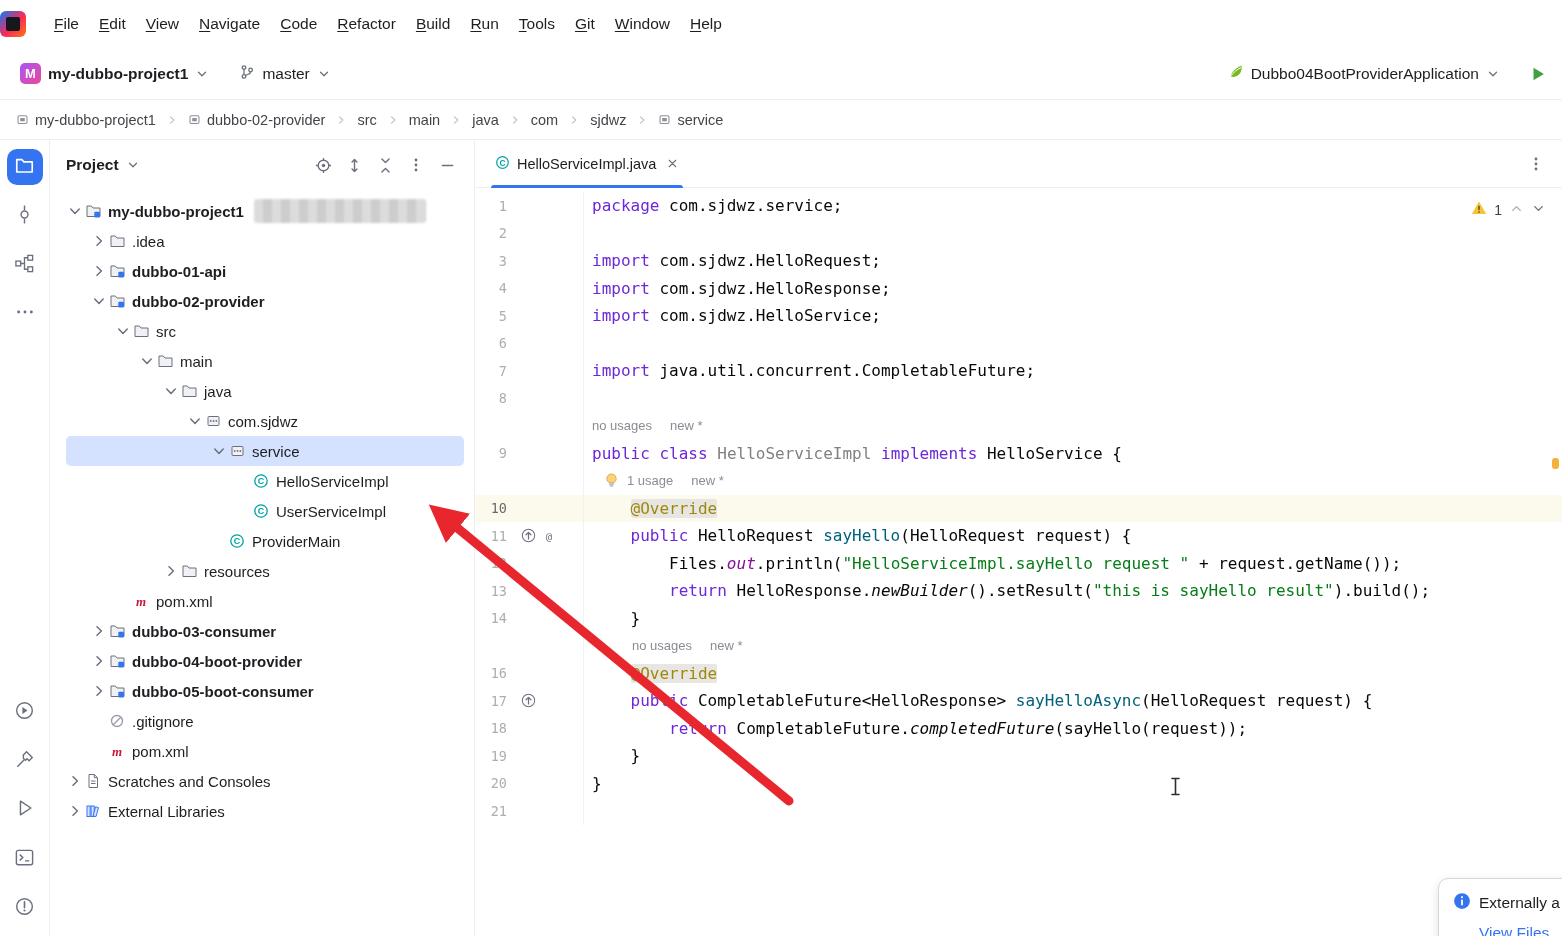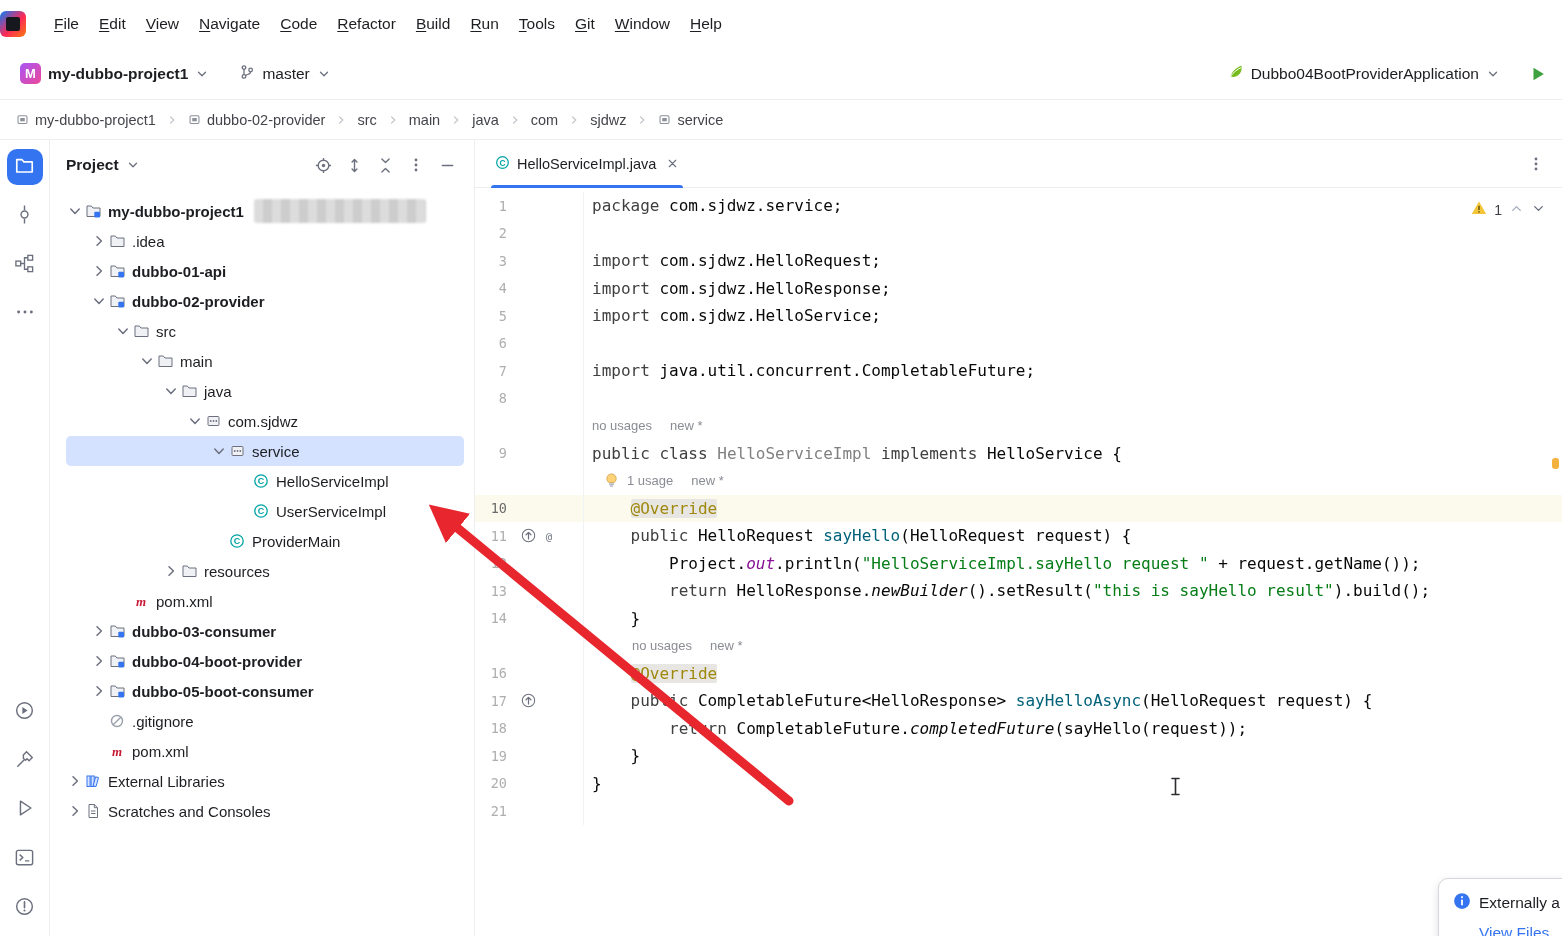--- a/index.html
+++ b/index.html
@@ -74,21 +74,21 @@
               font-family:"DejaVu Sans Mono",monospace; font-size:16px; white-space:pre; color:#080808; }
   .code-row.current { background:#FCFAED; }
   .ln { width:40px; flex:none; text-align:right; padding-right:8px; color:#AEAEAE; font-size:13.5px; }
   .current .ln { color:#6b6b6b; }
   .gut { width:68px; flex:none; display:flex; align-items:center; gap:6px; padding-left:6px; height:100%; }
   .gicon { display:inline-flex; align-items:center; }
   .ctext { flex:1; padding-left:8px; display:flex; align-items:center; height:100%;
            border-left:1px solid #F1F2F4; min-width:0; }
   .bulb { display:inline-flex; }
 
-  .tk-k  { color:#404040; }
+  .tk-k  { color:#6d28d9; }
   .tk-p  { color:#080808; }
   .tk-s  { color:#067D17; }
   .tk-f  { color:#871094; font-style:italic; }
   .tk-st { font-style:italic; }
   .tk-m  { color:#00627A; }
   .tk-cls{ color:#808080; }
   .tk-ann{ color:#9E880D; background:#E8E6E2; border-radius:2px; }
   .tk-h, .tk-hg { color:#8A8C93; font-family:"Liberation Sans",sans-serif; font-size:13px; }
   .tk-hg { margin-left:18px; }
 
@@ -607,41 +607,41 @@
             <span class="tlabel">pom.xml</span>
           </div>
           <div class="trow" style="padding-left: 0px;">
             <span class="chev">
               <svg width="16" height="16" viewBox="0 0 16 16">
                 <path d="M6 3.8 10.4 8 6 12.2" fill="none" stroke="#6C707E" stroke-width="1.5" stroke-linecap="round" stroke-linejoin="round"></path>
               </svg>
             </span>
             <span class="ticon">
               <svg width="16" height="16" viewBox="0 0 16 16">
+                <path d="M4 1.5h5.3L12.5 4.7V14.5H4z" fill="#fff" stroke="#6C707E"></path>
+                <path d="M9.3 1.5v3.2h3.2" fill="none" stroke="#6C707E"></path>
+                <path d="M6 8h4.5M6 10.5h4.5" stroke="#6C707E" stroke-width="1"></path>
+              </svg>
+            </span>
+            <span class="tlabel">Scratches and Consoles</span>
+          </div>
+          <div class="trow" style="padding-left: 0px;">
+            <span class="chev">
+              <svg width="16" height="16" viewBox="0 0 16 16">
+                <path d="M6 3.8 10.4 8 6 12.2" fill="none" stroke="#6C707E" stroke-width="1.5" stroke-linecap="round" stroke-linejoin="round"></path>
+              </svg>
+            </span>
+            <span class="ticon">
+              <svg width="16" height="16" viewBox="0 0 16 16">
                 <rect x="2" y="3" width="3.1" height="10.5" fill="#D6E4FF" stroke="#3574F0" stroke-width="1"></rect>
                 <rect x="6.1" y="3" width="3.1" height="10.5" fill="#D6E4FF" stroke="#3574F0" stroke-width="1"></rect>
                 <path d="M10.6 3.8l2.9.8-2.5 9-2.9-.8z" fill="#D6E4FF" stroke="#3574F0" stroke-width="1"></path>
               </svg>
             </span>
             <span class="tlabel">External Libraries</span>
-          </div>
-          <div class="trow" style="padding-left: 0px;">
-            <span class="chev">
-              <svg width="16" height="16" viewBox="0 0 16 16">
-                <path d="M6 3.8 10.4 8 6 12.2" fill="none" stroke="#6C707E" stroke-width="1.5" stroke-linecap="round" stroke-linejoin="round"></path>
-              </svg>
-            </span>
-            <span class="ticon">
-              <svg width="16" height="16" viewBox="0 0 16 16">
-                <path d="M4 1.5h5.3L12.5 4.7V14.5H4z" fill="#fff" stroke="#6C707E"></path>
-                <path d="M9.3 1.5v3.2h3.2" fill="none" stroke="#6C707E"></path>
-                <path d="M6 8h4.5M6 10.5h4.5" stroke="#6C707E" stroke-width="1"></path>
-              </svg>
-            </span>
-            <span class="tlabel">Scratches and Consoles</span>
           </div>
         </div>
     </div>
 
     <div class="editor">
       <div class="tabbar">
         <div class="tab">
           <span>
             <svg width="15" height="15" viewBox="0 0 16 16">
                 <circle cx="8" cy="8" r="6.2" fill="#fff" stroke="#00A3A3" stroke-width="1.3"></circle>
@@ -681,21 +681,21 @@
                     <rect x="5.5" y="11" width="5" height="1.6" fill="#A8ADBD"></rect>
                     <rect x="6.2" y="13.2" width="3.6" height="1.3" fill="#A8ADBD"></rect>
                   </svg></span><span class="tk-h" style="margin-left: 8px;">1 usage</span><span class="tk-hg">new *</span></span></div>
             <div class="code-row current"><span class="ln">10</span><span class="gut"></span><span class="ctext"><span class="tk-p">    </span><span class="tk-ann">@Override</span></span></div>
             <div class="code-row"><span class="ln">11</span><span class="gut"><span class="gicon"><svg width="15" height="15" viewBox="0 0 16 16">
                     <circle cx="8" cy="8" r="6.6" fill="none" stroke="#6C707E" stroke-width="1.1"></circle>
                     <path d="M8 11.6V4.8M5.4 7.2 8 4.6l2.6 2.6" fill="none" stroke="#6C707E" stroke-width="1.3" stroke-linecap="round" stroke-linejoin="round"></path>
                   </svg></span><span class="gicon"><svg width="14" height="14" viewBox="0 0 16 16">
                     <text x="8" y="12" text-anchor="middle" font-size="12" font-family="DejaVu Sans Mono,monospace" fill="#6C707E">@</text>
                   </svg></span></span><span class="ctext"><span class="tk-p">    </span><span class="tk-k">public</span><span class="tk-p"> HelloRequest </span><span class="tk-m">sayHello</span><span class="tk-p">(HelloRequest request) {</span></span></div>
-            <div class="code-row"><span class="ln">12</span><span class="gut"></span><span class="ctext"><span class="tk-p">        Project.</span><span class="tk-f">out</span><span class="tk-p">.println(</span><span class="tk-s">"HelloServiceImpl.sayHello request "</span><span class="tk-p"> + request.getName());</span></span></div>
+            <div class="code-row"><span class="ln">12</span><span class="gut"></span><span class="ctext"><span class="tk-p">        Files.</span><span class="tk-f">out</span><span class="tk-p">.println(</span><span class="tk-s">"HelloServiceImpl.sayHello request "</span><span class="tk-p"> + request.getName());</span></span></div>
             <div class="code-row"><span class="ln">13</span><span class="gut"></span><span class="ctext"><span class="tk-p">        </span><span class="tk-k">return</span><span class="tk-p"> HelloResponse.</span><span class="tk-st">newBuilder</span><span class="tk-p">().setResult(</span><span class="tk-s">"this is sayHello result"</span><span class="tk-p">).build();</span></span></div>
             <div class="code-row"><span class="ln">14</span><span class="gut"></span><span class="ctext"><span class="tk-p">    }</span></span></div>
             <div class="code-row"><span class="ln"></span><span class="gut"></span><span class="ctext"><span class="tk-h" style="margin-left: 40px;">no usages</span><span class="tk-hg">new *</span></span></div>
             <div class="code-row"><span class="ln">16</span><span class="gut"></span><span class="ctext"><span class="tk-p">    </span><span class="tk-ann">@Override</span></span></div>
             <div class="code-row"><span class="ln">17</span><span class="gut"><span class="gicon"><svg width="15" height="15" viewBox="0 0 16 16">
                     <circle cx="8" cy="8" r="6.6" fill="none" stroke="#6C707E" stroke-width="1.1"></circle>
                     <path d="M8 11.6V4.8M5.4 7.2 8 4.6l2.6 2.6" fill="none" stroke="#6C707E" stroke-width="1.3" stroke-linecap="round" stroke-linejoin="round"></path>
                   </svg></span></span><span class="ctext"><span class="tk-p">    </span><span class="tk-k">public</span><span class="tk-p"> CompletableFuture&lt;HelloResponse&gt; </span><span class="tk-m">sayHelloAsync</span><span class="tk-p">(HelloRequest request) {</span></span></div>
             <div class="code-row"><span class="ln">18</span><span class="gut"></span><span class="ctext"><span class="tk-p">        </span><span class="tk-k">return</span><span class="tk-p"> CompletableFuture.</span><span class="tk-st">completedFuture</span><span class="tk-p">(sayHello(request));</span></span></div>
             <div class="code-row"><span class="ln">19</span><span class="gut"></span><span class="ctext"><span class="tk-p">    }</span></span></div>

